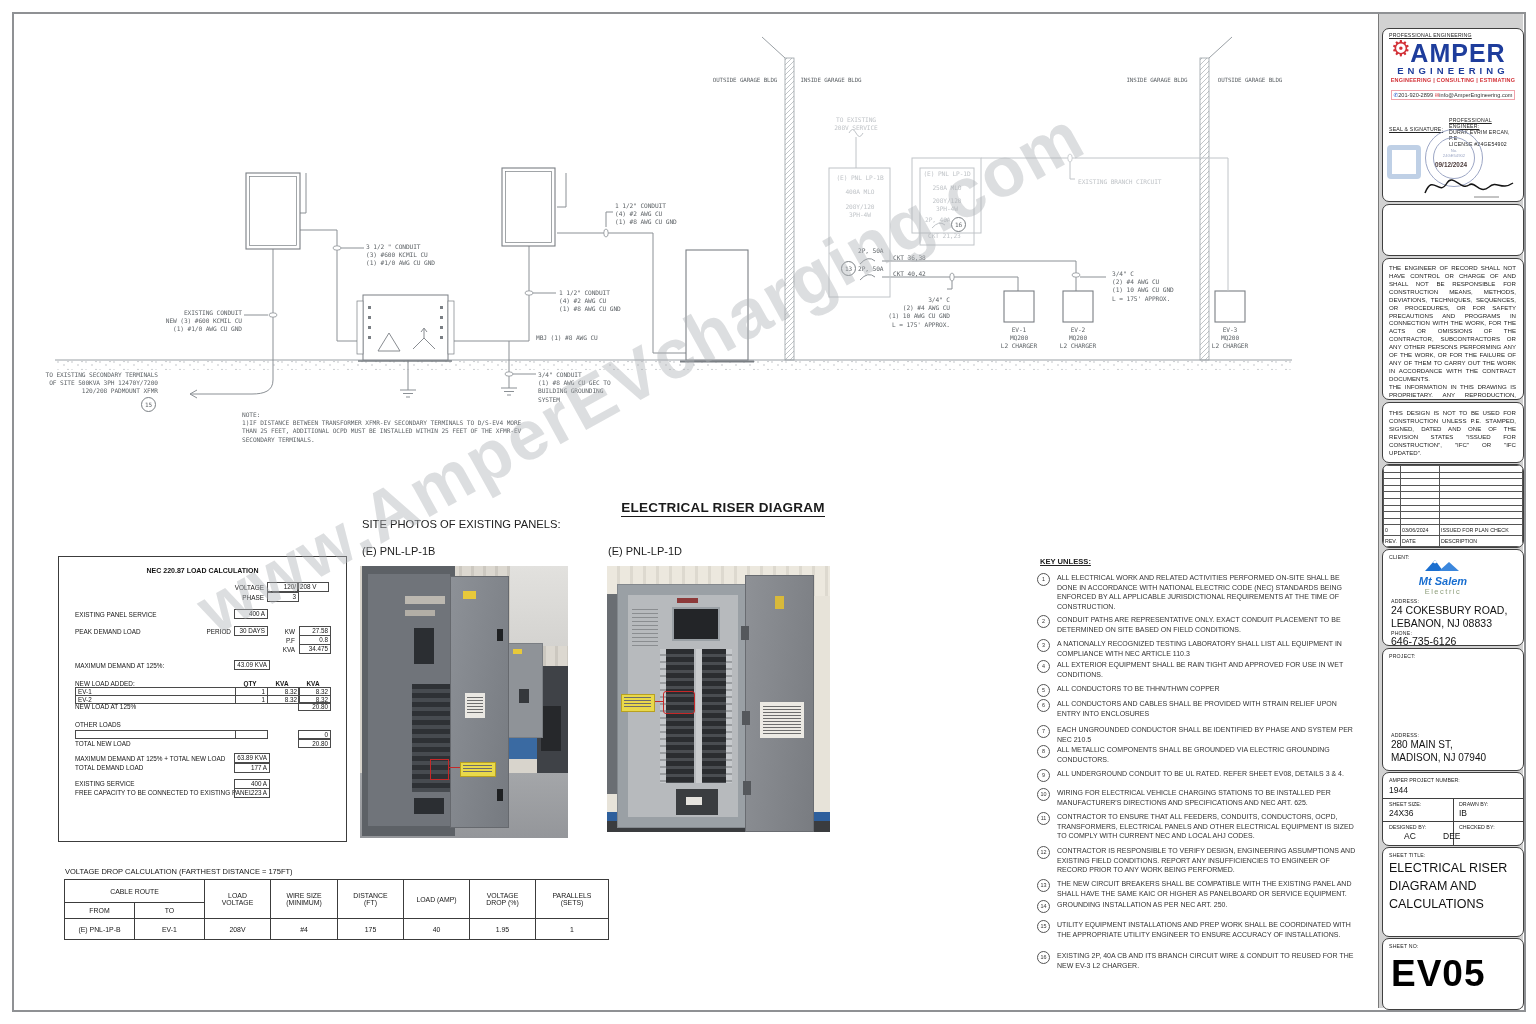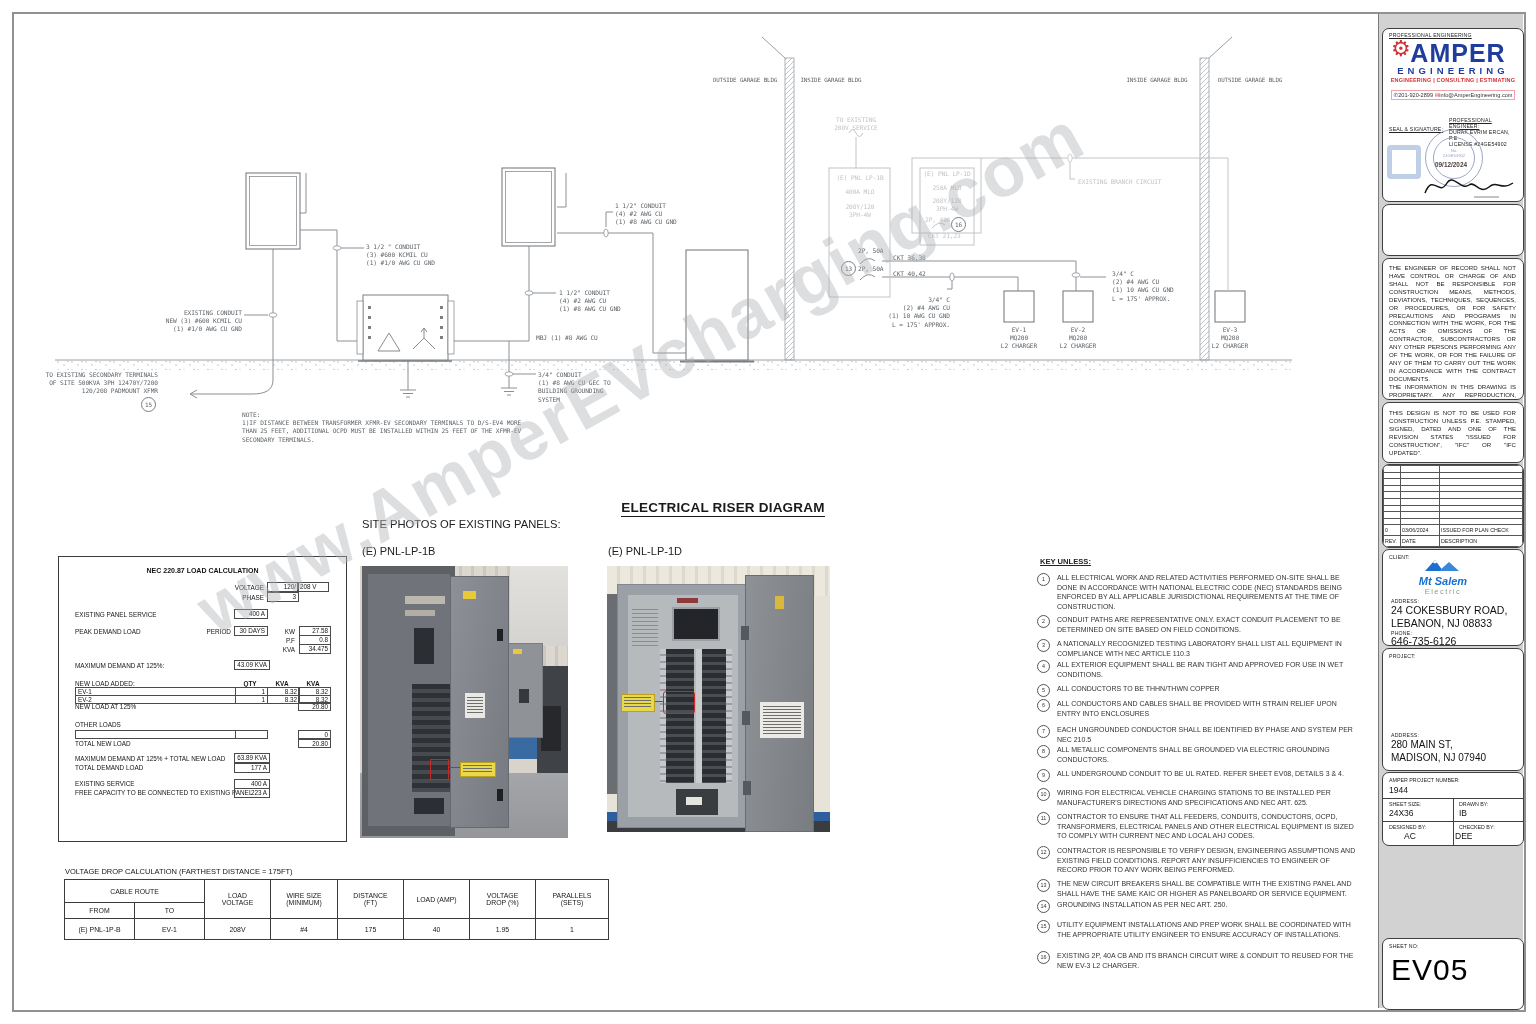--- a/index.html
+++ b/index.html
@@ -652,21 +652,27 @@
     <div class="abs" style="left:0;top:25px;width:140px;height:0;border-top:.8px solid #3f3f3f"></div>
     <div class="abs" style="left:70px;top:25px;width:0;height:47px;border-left:.8px solid #3f3f3f"></div>
     <div class="abs" style="left:0;top:48px;width:140px;height:0;border-top:.8px solid #3f3f3f"></div>
     <div class="nb-cell" style="left:6px;top:28px">SHEET SIZE:</div>
     <div class="nb-val" style="left:6px;top:35px">24X36</div>
     <div class="nb-cell" style="left:76px;top:28px">DRAWN BY:</div>
     <div class="nb-val" style="left:76px;top:35px">IB</div>
     <div class="nb-cell" style="left:6px;top:51px">DESIGNED BY:</div>
     <div class="nb-val" style="left:21px;top:58px">AC</div>
     <div class="nb-cell" style="left:76px;top:51px">CHECKED BY:</div>
-    <div class="nb-val" style="left:72px;top:58px">DEE</div>
-  </div>
-
+    <div class="nb-val" style="left:60px;top:58px">DEE</div>
+  </div>
+
+  <div class="tbx" style="top:847px;height:88px">
+    <div class="abs tiny" style="left:6px;top:4px">SHEET TITLE:</div>
+    <div class="abs" style="left:6px;top:11px;font-size:12.5px;color:#111;white-space:pre-line;line-height:1.45">ELECTRICAL RISER
+DIAGRAM AND
+CALCULATIONS</div>
+  </div>
 
   <div class="tbx" style="top:938px;height:70px">
     <div class="abs tiny" style="left:6px;top:4px">SHEET NO:</div>
-    <div class="abs" style="left:8px;top:14px;font-size:30px;font-weight:400;color:#000;letter-spacing:1px">EV05</div>
+    <div class="abs" style="left:8px;top:14px;font-size:37px;font-weight:700;color:#000;letter-spacing:1px">EV05</div>
   </div>
 </div>
 
 </body></html>

